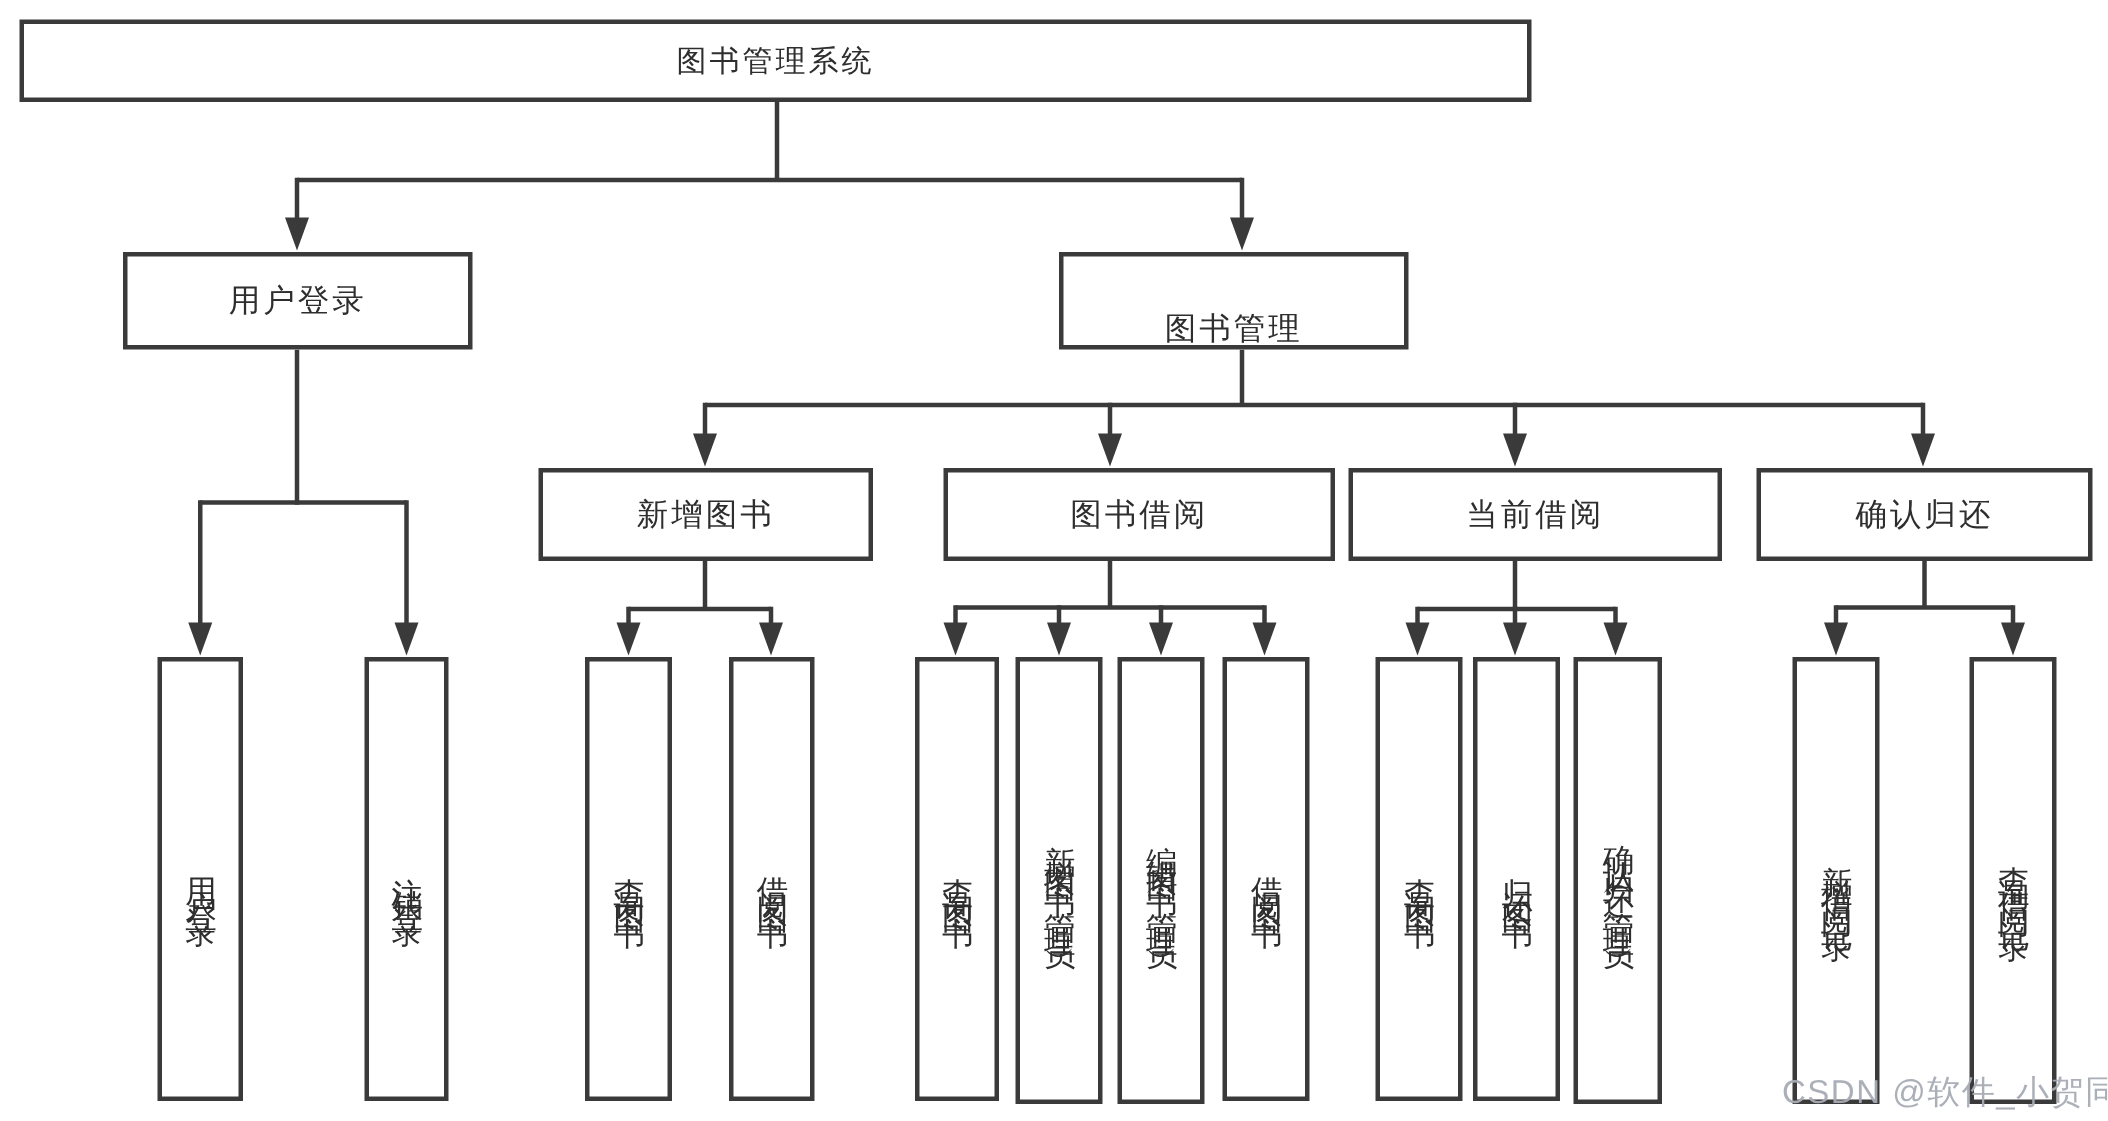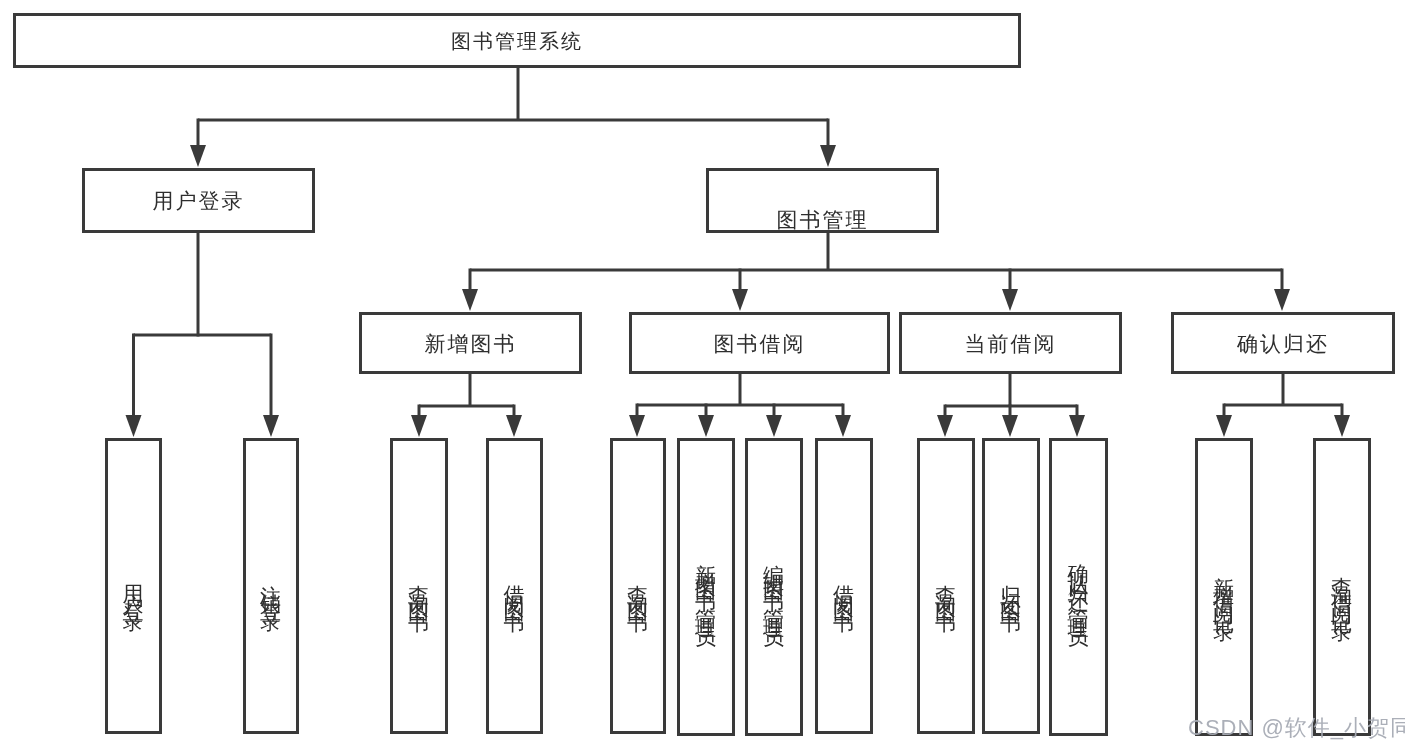--- a/index.html
+++ b/index.html
@@ -160,21 +160,21 @@
   <div class="box" style="left:706px; top:168px; width:233px; height:65px;align-items:flex-end;">
     <span class="h-label">图书管理</span>
   </div>
 
   <div class="box" style="left:359px; top:312px; width:223px; height:62px;">
     <span class="h-label">新增图书</span>
   </div>
   <div class="box" style="left:629px; top:312px; width:261px; height:62px;">
     <span class="h-label">图书借阅</span>
   </div>
-  <div class="box" style="left:899px; top:312px; width:223px; height:62px;">
+  <div class="box" style="left:899px; top:312px; width:249px; height:62px;">
     <span class="h-label">当前借阅</span>
   </div>
   <div class="box" style="left:1171px; top:312px; width:224px; height:62px;">
     <span class="h-label">确认归还</span>
   </div>
 
   <div class="box" style="left:105px; top:438px; width:57px; height:296px;">
     <span class="v-label">用户登录</span>
   </div>
   <div class="box" style="left:243px; top:438px; width:56px; height:296px;">

